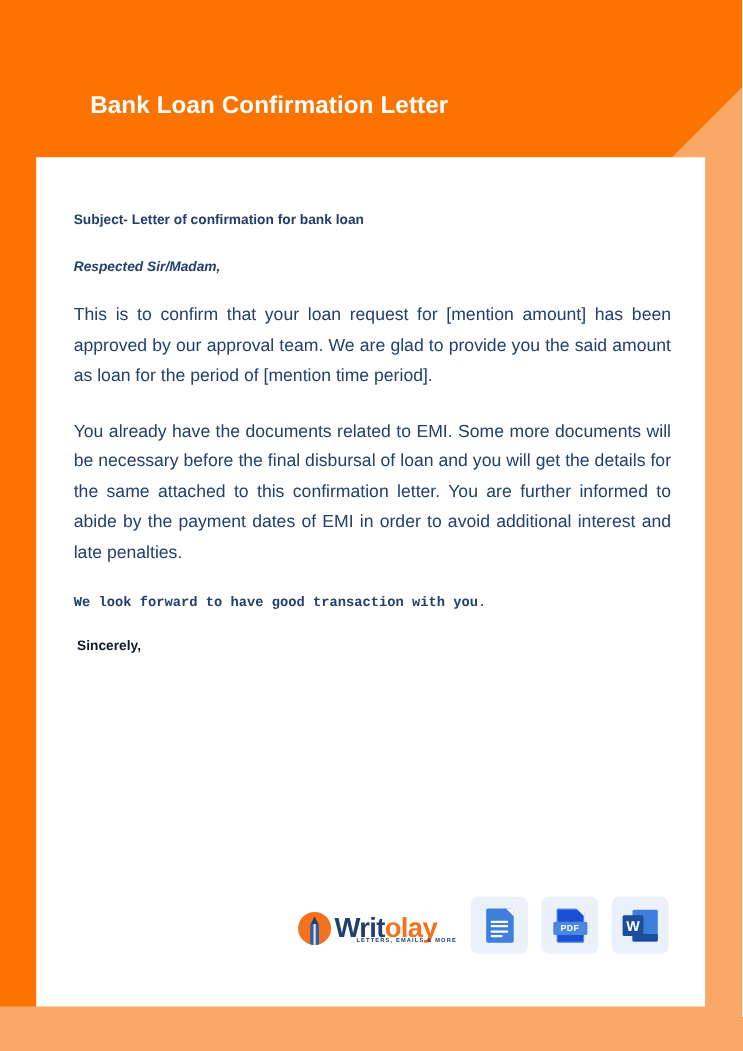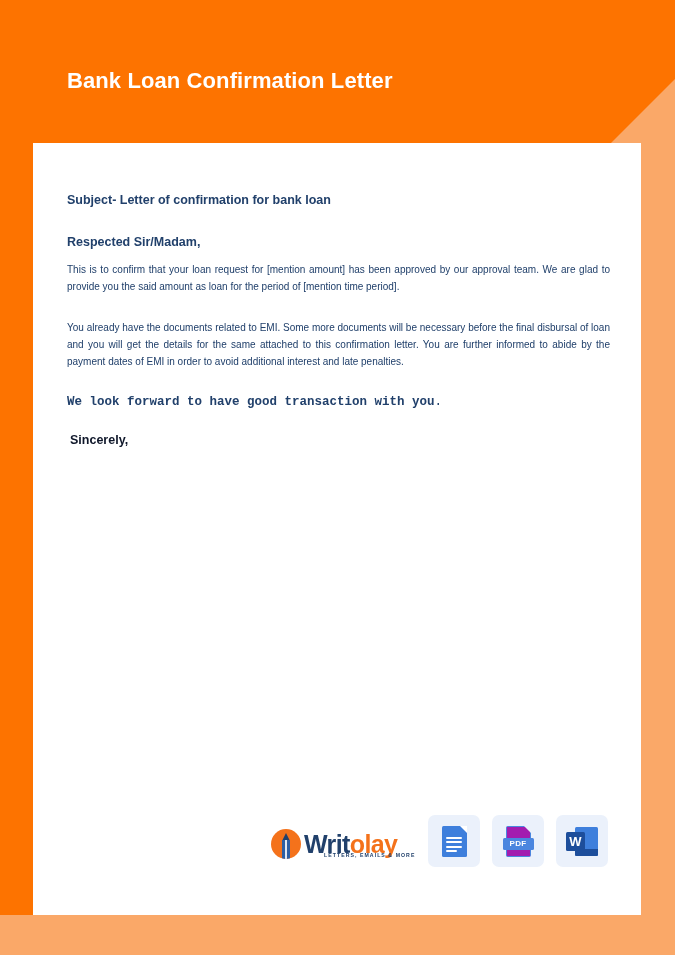--- a/index.html
+++ b/index.html
@@ -38,21 +38,21 @@
     top: 0;
     width: 33px;
     height: 915px;
     background: #FD7300;
   }
 
   .page-title {
     position: absolute;
     left: 67px;
     top: 68px;
-    margin: 0;
+    margin: 15px;
     font-size: 22px;
     font-weight: bold;
     color: #ffffff;
     letter-spacing: 0.1px;
     white-space: nowrap;
   }
 
   
   .letter-card {
     position: absolute;
@@ -73,24 +73,24 @@
   .subject-line,
   .salutation,
   .closing-line {
     font-size: 12.5px;
     font-weight: bold;
     color: #21406B;
     margin: 0 0 24px 0;
     line-height: 1.45;
   }
 
-  .salutation { margin-bottom: 10px; }
+  .salutation { margin-bottom: 22px; font-style: italic; }
 
   .para {
-    font-size: 10px;
+    font-size: 16px;
     color: #21406B;
     margin: 0 0 23px 0;
     line-height: 1.72;
     text-align: justify;
     text-justify: inter-word;
   }
 
   .closing-line {
     margin-bottom: 20px;
     font-family: Liberation Mono, monospace;
@@ -237,21 +237,21 @@
   .ico-doc .ln.l1 { top: 11px; }
   .ico-doc .ln.l2 { top: 15.5px; }
   .ico-doc .ln.l3 { top: 20px; }
   .ico-doc .ln.l4 { top: 24.5px; width: 11px; }
 
   
   .ico-pdf {
     position: relative;
     width: 25px;
     height: 31px;
-    background: #a21caf;
+    background: #1d4ed8;
     border: 1.6px solid #4B86DF;
     border-radius: 1.5px;
     box-sizing: border-box;
   }
   .ico-pdf::after {
     content: "";
     position: absolute;
     right: -1.6px; top: -1.6px;
     border-width: 0 8px 8px 0;
     border-style: solid;

